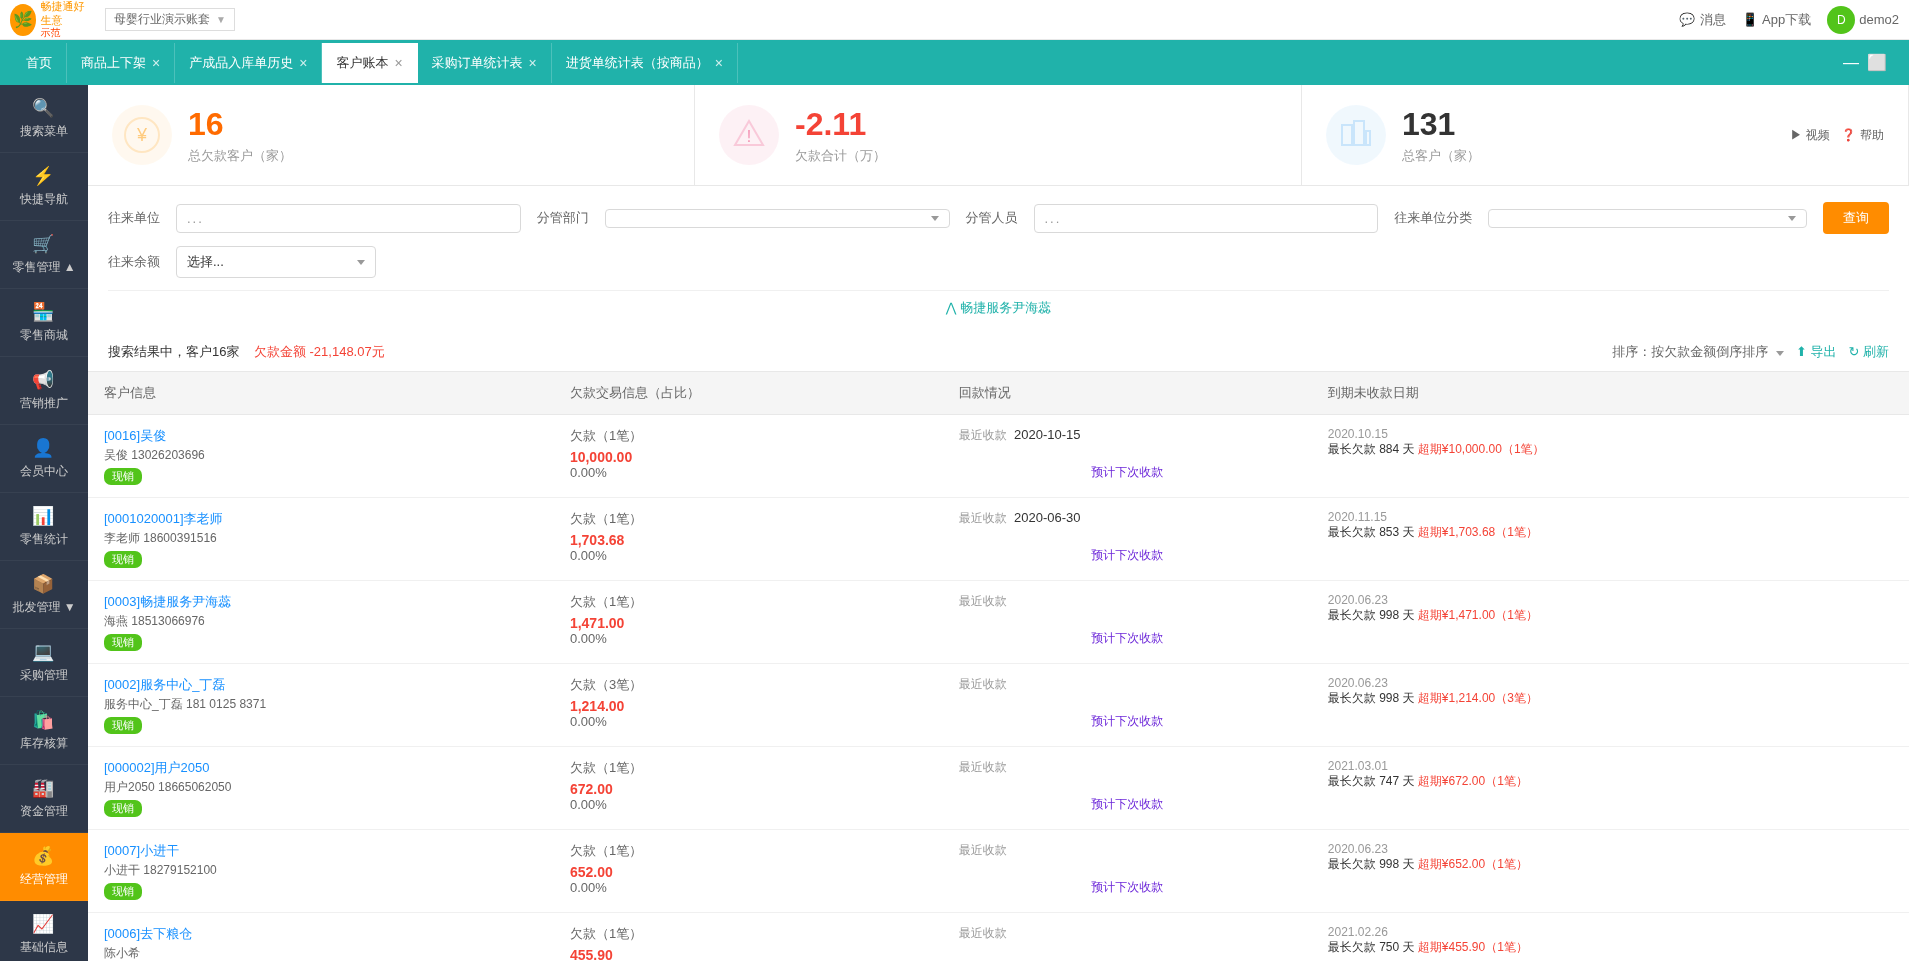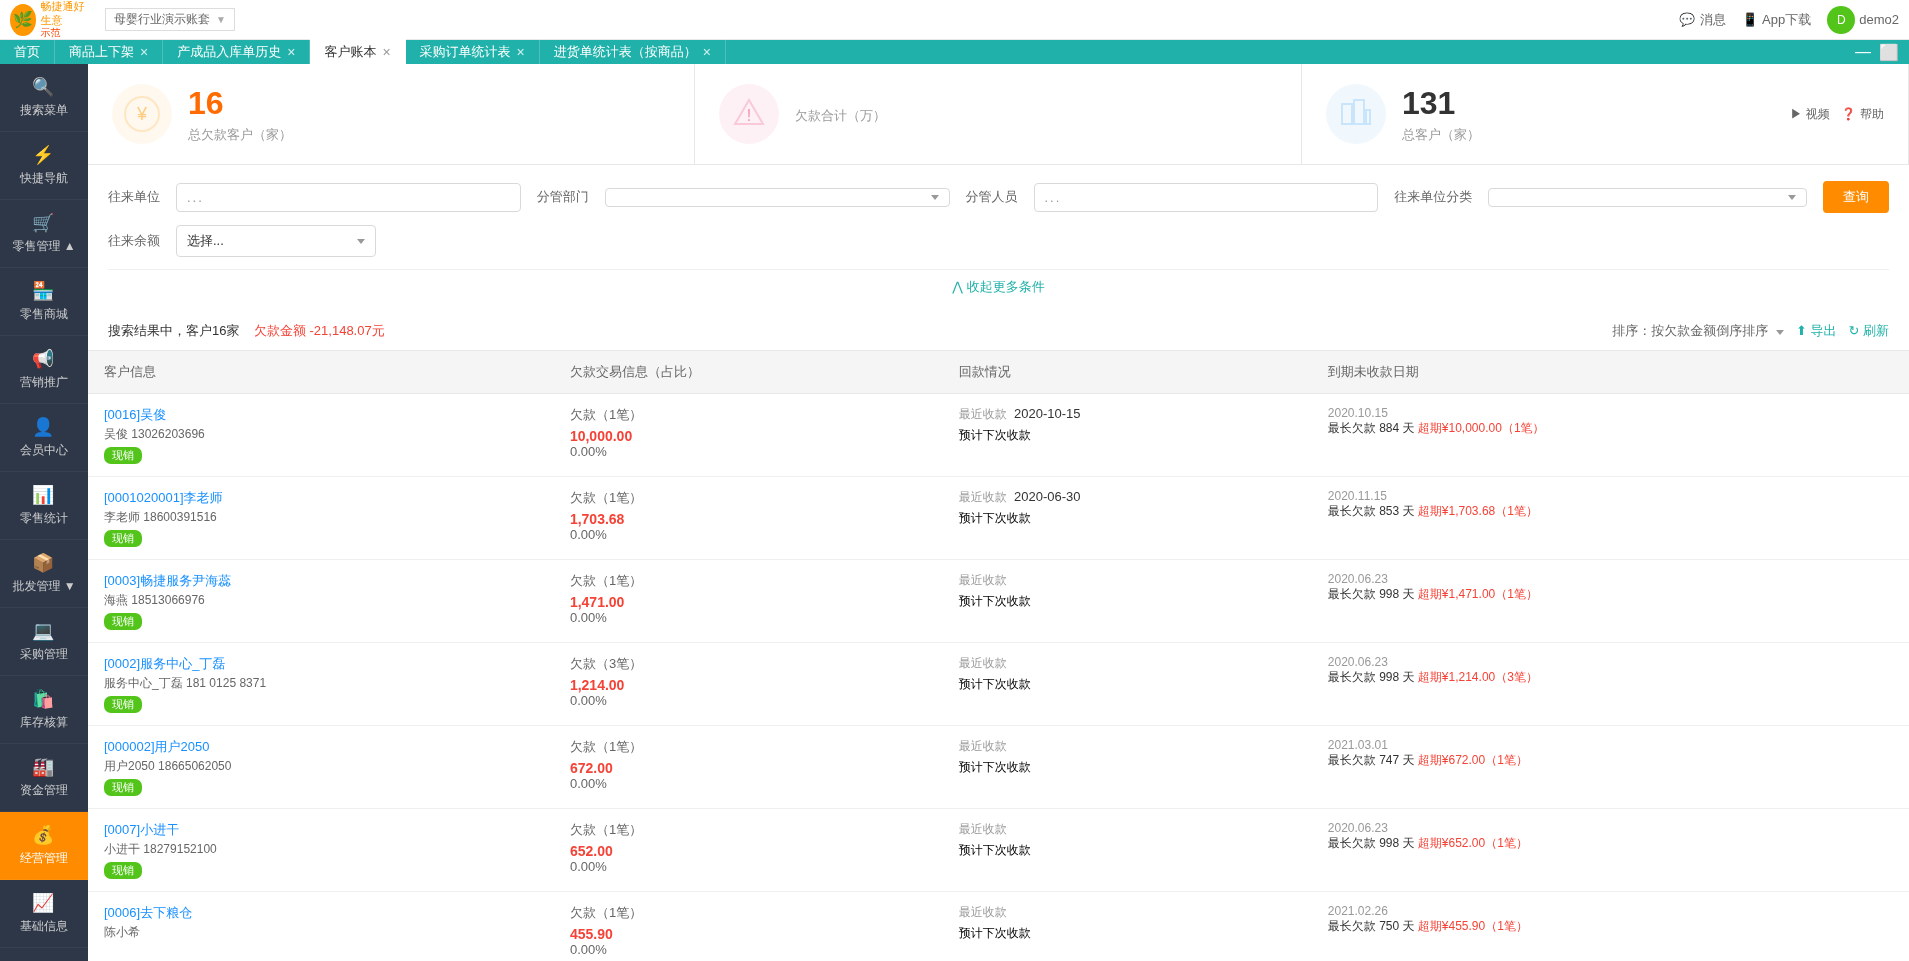--- a/index.html
+++ b/index.html
@@ -10,21 +10,21 @@
     .top-bar { display: flex; align-items: center; background: #fff; height: 40px; border-bottom: 1px solid #e8e8e8; padding: 0 10px; }
     .top-bar-logo { display: flex; align-items: center; width: 85px; }
     .logo-icon { width: 32px; height: 32px; background: #ff9800; border-radius: 50%; display: flex; align-items: center; justify-content: center; color: white; font-size: 16px; }
     .logo-text { font-size: 11px; color: #ff9800; margin-left: 4px; line-height: 1.2; }
     .store-selector { display: flex; align-items: center; font-size: 12px; color: #666; border: 1px solid #ddd; border-radius: 0; padding: 2px 8px; cursor: pointer; margin-left: 10px; }
     .top-right { margin-left: auto; display: flex; align-items: center; gap: 16px; }
     .top-right-item { display: flex; align-items: center; gap: 4px; color: #666; font-size: 13px; cursor: pointer; }
     .avatar { width: 28px; height: 28px; border-radius: 50%; background: #52c41a; display: flex; align-items: center; justify-content: center; color: white; font-size: 12px; }
 
     
-    .tabs-bar { background: #20b2aa; display: flex; align-items: center; height: 24px; padding: 0; }
+    .tabs-bar { background: #20b2aa; display: flex; align-items: center; height: 45px; padding: 12px; }
     .tab-item { display: flex; align-items: center; padding: 0 14px; height: 40px; color: #fff; font-size: 13px; cursor: pointer; white-space: nowrap; border-right: 1px solid rgba(255,255,255,0.2); gap: 6px; }
     .tab-item.active { background: #fff; color: #333; }
     .tab-item .tab-close { color: rgba(255,255,255,0.8); font-size: 14px; }
     .tab-item.active .tab-close { color: #999; }
     .tab-home { font-size: 13px; }
     .tabs-right { margin-left: auto; display: flex; align-items: center; padding-right: 10px; gap: 8px; }
     .tabs-right-btn { color: #fff; font-size: 16px; cursor: pointer; background: none; border: none; }
 
     
     .main-layout { display: flex; flex: 1; overflow: hidden; }
@@ -75,21 +75,21 @@
     .data-table td { padding: 12px 16px; border-bottom: 1px solid #f0f0f0; vertical-align: top; font-size: 13px; }
     .customer-name { color: #1890ff; cursor: pointer; font-size: 13px; }
     .customer-phone { color: #666; font-size: 12px; margin-top: 2px; }
     .tag { display: inline-block; padding: 1px 8px; border-radius: 7px; font-size: 11px; color: #fff; margin-top: 4px; }
     .tag.green { background: #52c41a; }
     .debt-count { color: #666; font-size: 13px; }
     .debt-amount { color: #f44336; font-size: 14px; font-weight: bold; margin-top: 4px; }
     .debt-percent { color: #666; font-size: 13px; }
     .recent-label { color: #999; font-size: 12px; }
     .recent-date { color: #333; font-size: 13px; }
-    .next-label { color: #000000; font-size: 12px; margin-top: 4px; }
+    .next-label { color: #6d28d9; font-size: 12px; margin-top: 20px; text-align: center; }
     .overdue-info { font-size: 12px; color: #999; }
     .overdue-link { color: #f44336; font-size: 12px; cursor: pointer; }
     .overdue-days { color: #333; font-size: 12px; }
 
     
     .content-area::-webkit-scrollbar { width: 6px; }
     .content-area::-webkit-scrollbar-track { background: #f0f0f0; }
     .content-area::-webkit-scrollbar-thumb { background: #ccc; border-radius: 3px; }
 
     .arrow-down { display: inline-block; width: 0; height: 0; border-left: 4px solid transparent; border-right: 4px solid transparent; border-top: 5px solid #999; }
@@ -232,20 +232,21 @@
         </div>
 
         <div class="stat-card">
           <div class="stat-icon pink">
             <svg width="36" height="36" viewBox="0 0 36 36" fill="none">
               <polygon points="18,4 32,28 4,28" stroke="#e91e63" stroke-width="2" fill="none" opacity="0.4"></polygon>
               <text x="18" y="25" text-anchor="middle" fill="#e91e63" font-size="16">!</text>
             </svg>
           </div>
           <div class="stat-info">
+            <div class="stat-number red">-2.11</div>
             <div class="stat-label">欠款合计（万）</div>
           </div>
         </div>
 
         <div class="stat-card">
           <div class="stat-icon blue">
             <svg width="36" height="36" viewBox="0 0 36 36" fill="none">
               <rect x="4" y="8" width="10" height="20" stroke="#2196f3" stroke-width="2" fill="none" opacity="0.4"></rect>
               <rect x="16" y="4" width="10" height="24" stroke="#2196f3" stroke-width="2" fill="none" opacity="0.4"></rect>
               <rect x="28" y="14" width="4" height="14" stroke="#2196f3" stroke-width="2" fill="none" opacity="0.4"></rect>
@@ -302,21 +303,21 @@
           <div class="filter-group">
             <span class="filter-label">往来余额</span>
             <div class="filter-select" style="max-width:200px;">
               <span>选择...</span>
               <span class="arrow-down"></span>
             </div>
           </div>
         </div>
         <div class="collapse-bar">
           <span>⋀ </span>
-          <span>收起更多条件</span>
+          <span>畅捷服务尹海蕊</span>
         </div>
       </div>
 
       <div class="results-summary">
         <div>
           <span>搜索结果中，客户16家</span>
           &nbsp;&nbsp;
           <span style="color:#f44336;">欠款金额 -21,148.07元</span>
         </div>
         <div class="results-actions">

